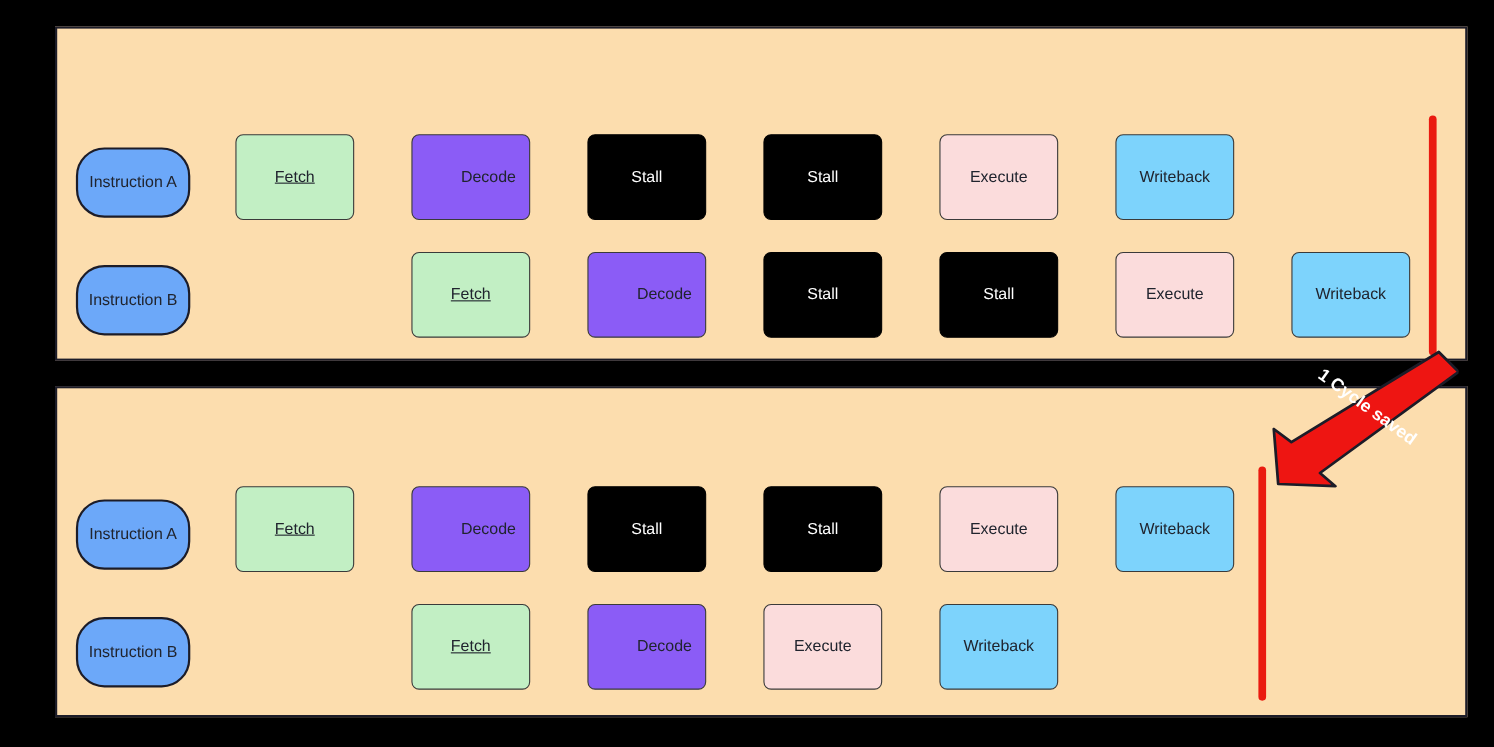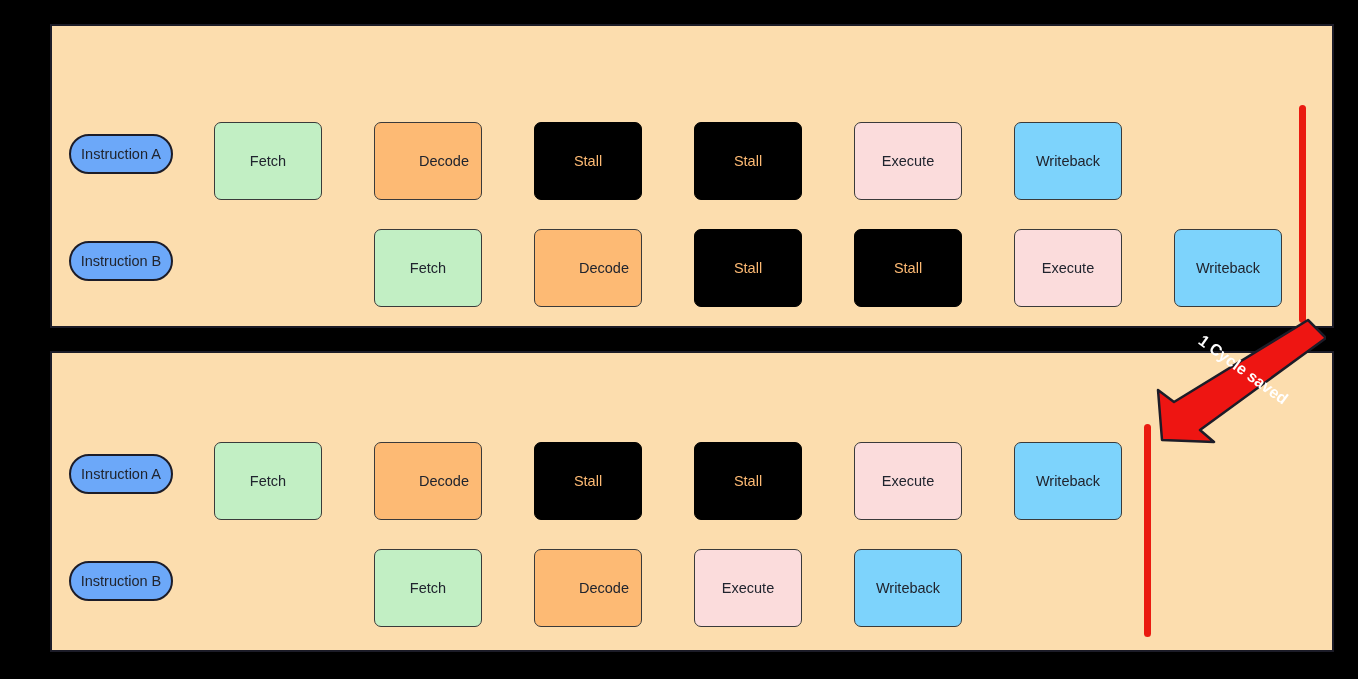--- a/index.html
+++ b/index.html
@@ -44,21 +44,21 @@
     letter-spacing: 0.2px;
     white-space: nowrap;
   }
   #panel-in-order  .panel-title { top: 32px; }
   #panel-out-order .panel-title { top: 24px; }
 
   
   .instr-pill {
     position: absolute;
     width: 104px;
-    height: 40px;
+    height: 64px;
     background: #6CA8F9;
     border: 2px solid #1c1c28;
     border-radius: 26px;
     box-sizing: border-box;
     display: flex;
     align-items: center;
     justify-content: center;
     font-size: 14.5px;
     color: #20242e;
   }
@@ -72,23 +72,23 @@
     display: flex;
     align-items: center;
     justify-content: center;
     font-size: 14.5px;
     color: #20242e;
     text-align: center;
   }
   .stage-box.sz-a { width: 108px; height: 78px; }
   .stage-box.sz-b { width: 108px; height: 78px; }
 
-  .stage-fetch     { background: #C2EFC4; }
-  .stage-decode    { background: #fdba74; padding-left: 32px; }
-  .stage-stall     { background: #000000; color: #fdba74; border-color: #000000; }
+  .stage-fetch     { background: #C2EFC4; text-decoration: underline; }
+  .stage-decode    { background: #8b5cf6; padding-left: 32px; }
+  .stage-stall     { background: #000000; color: #ffffff; border-color: #000000; }
   .stage-execute   { background: #FBDCDC; }
   .stage-writeback { background: #7dd3fc; }
 
   
   .marker-line {
     position: absolute;
     width: 7px;
     background: #EA1A10;
     border-radius: 4px;
   }

